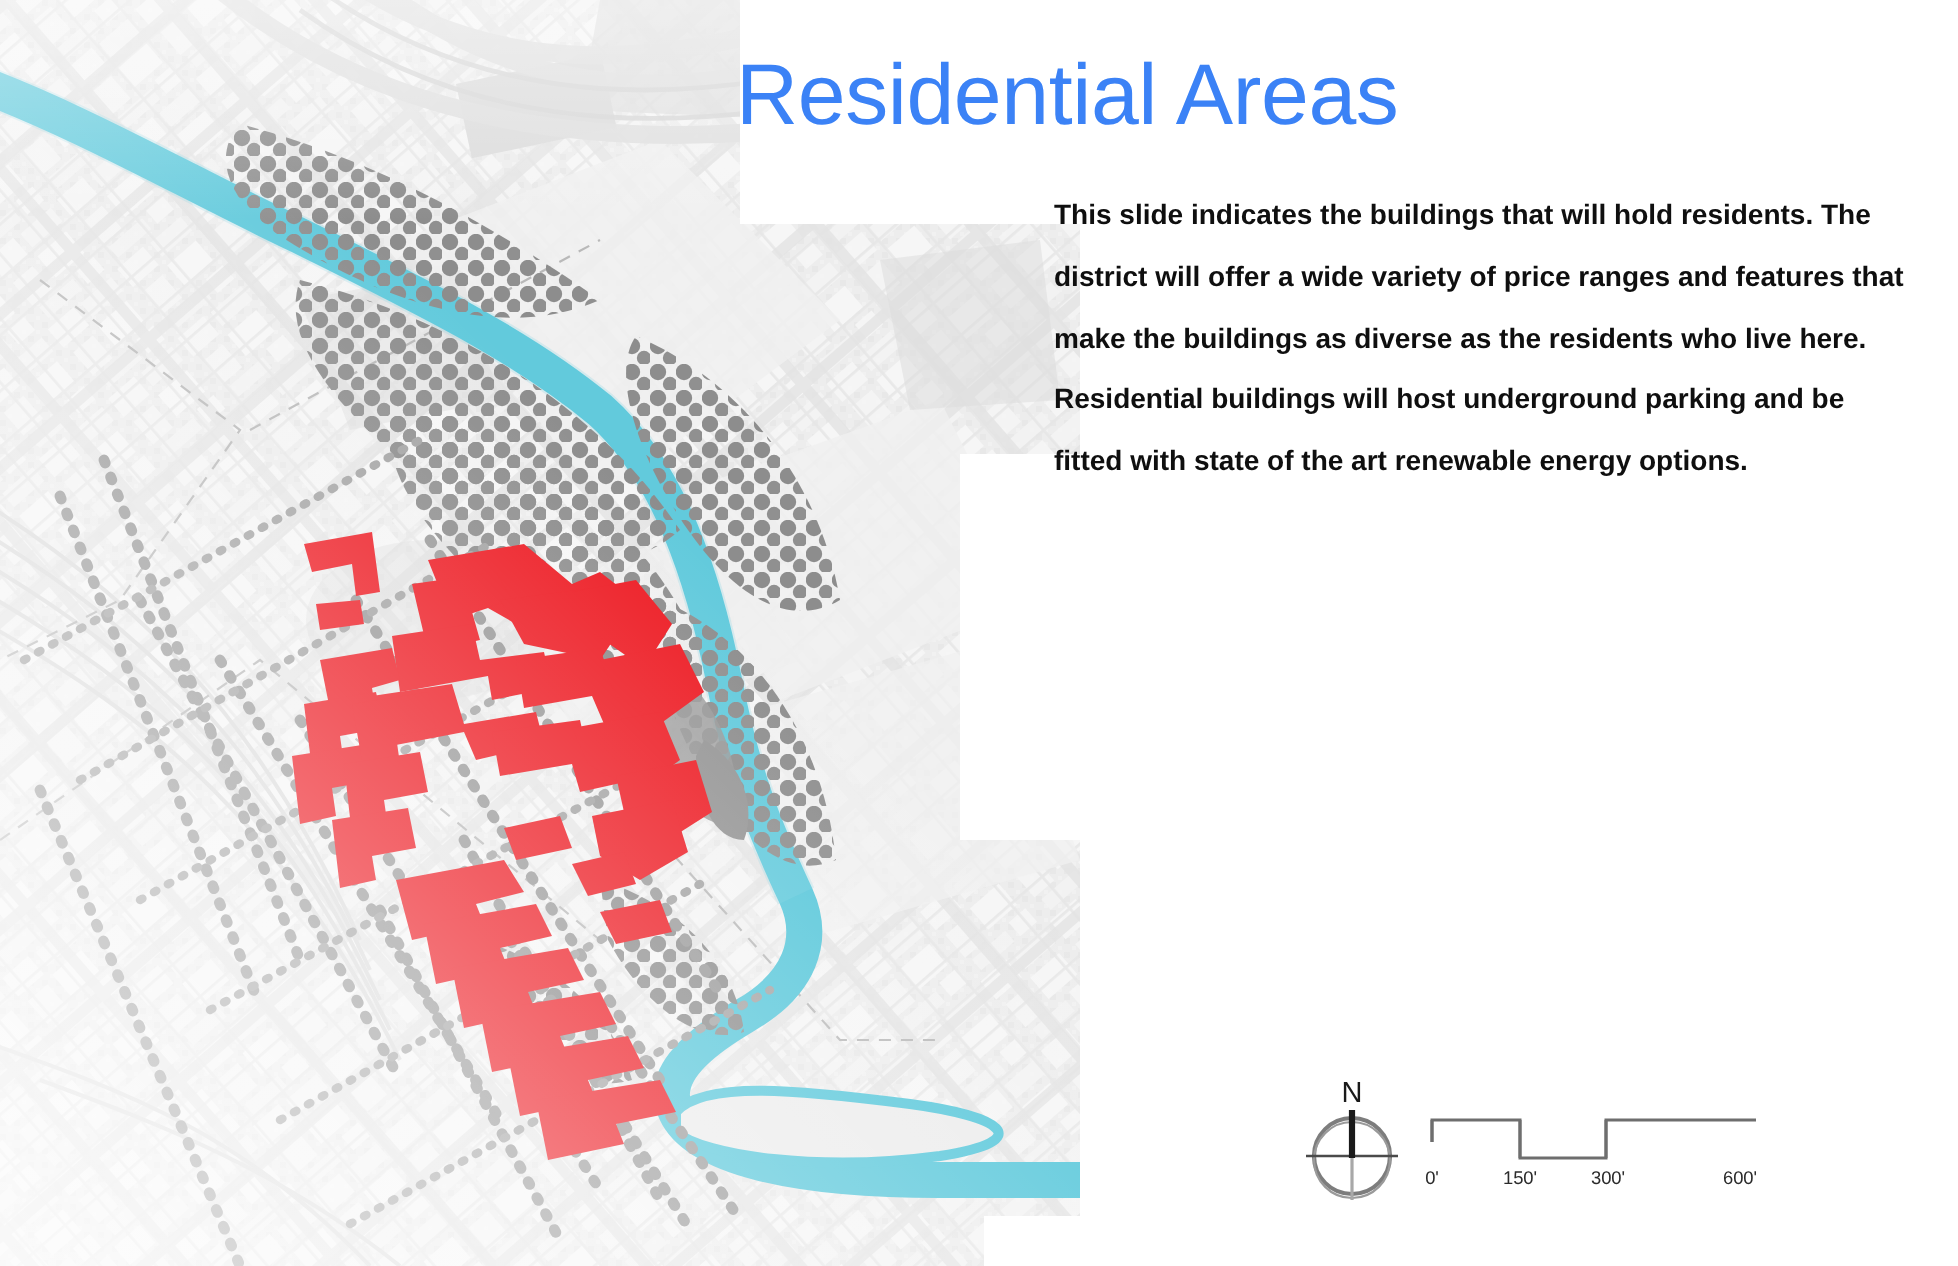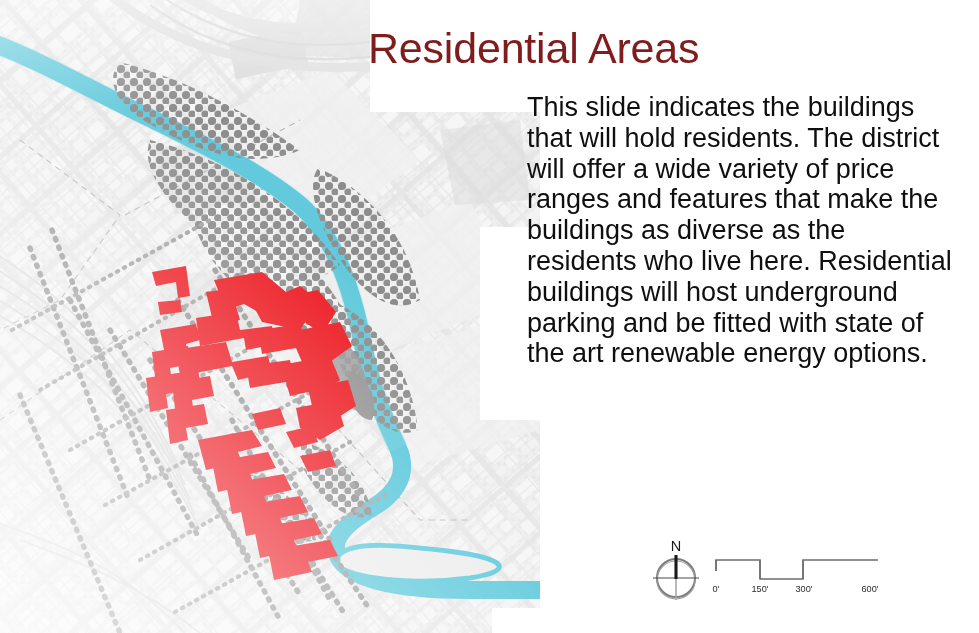--- a/index.html
+++ b/index.html
@@ -39,33 +39,33 @@
   #mask-notch     { left: 480px; top: 227px; width: 510px; height: 193px; }
   #mask-bottom    { left: 540px; top: 420px; width: 450px; height: 213px; }
   #mask-btmstrip  { left: 492px; top: 608px; width: 500px; height: 28px; }
 
   
   #title {
     position: absolute;
     left: 368px; top: 26px;
     font-size: 43px;
     line-height: 1.05;
-    color: #7f1d1d;
+    color: #3b82f6;
     font-weight: 400;
     letter-spacing: -0.2px;
     white-space: nowrap;
   }
   #body-text {
     position: absolute;
     left: 527px; top: 92px;
     width: 425px;
-    font-size: 27px;
+    font-size: 14px;
     line-height: 30.8px;
     color: #0f0f0f;
-    font-weight: 400;
+    font-weight: 700;
   }
 
   
   #legend {
     position: absolute;
     left: 648px; top: 534px;
     width: 230px; height: 72px;
   }
   #legend svg { display: block; }
 

